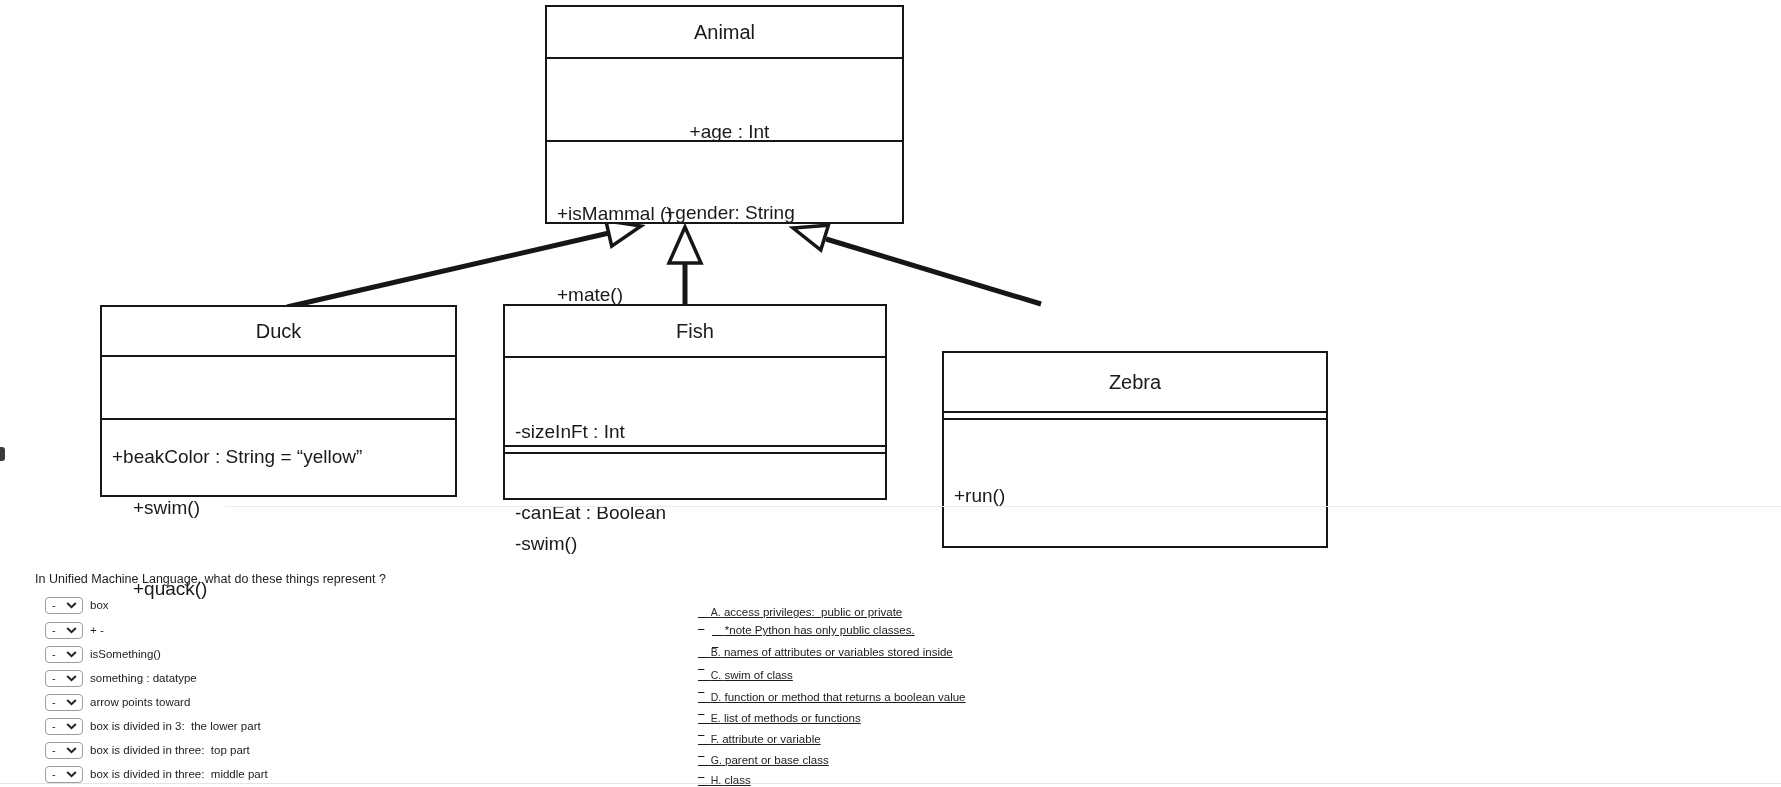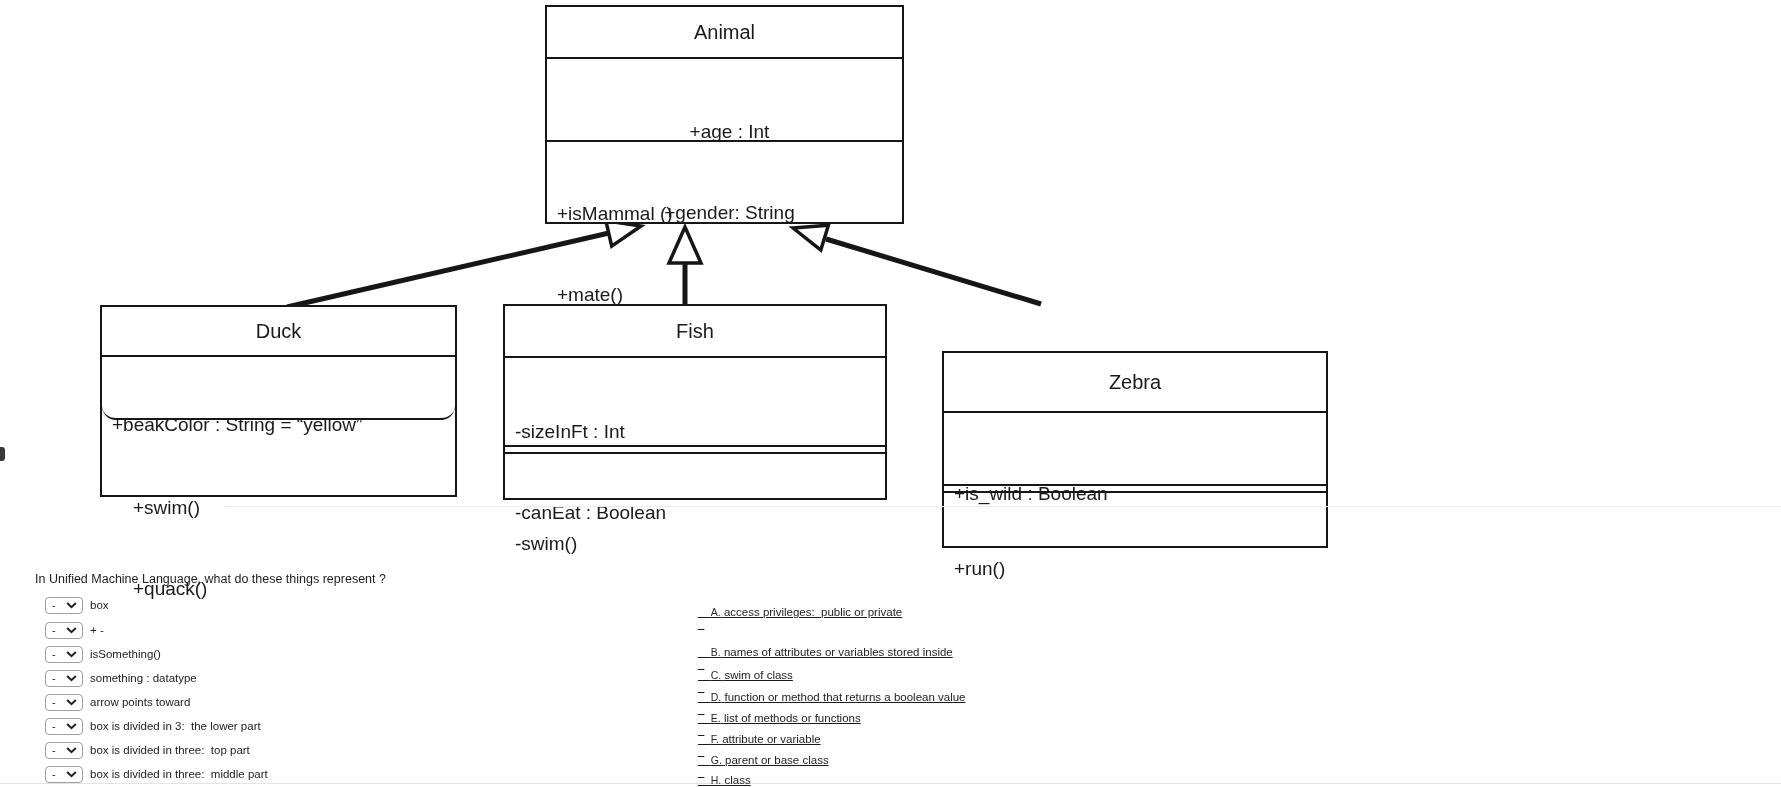--- a/index.html
+++ b/index.html
@@ -64,21 +64,21 @@
       <div>+gender: String</div>
     </div>
     <div class="cls-sec" style="height:80px;padding-top:4px;">
       <div>+isMammal ()</div>
       <div>+mate()</div>
     </div>
   </div>
 
   <div class="cls" style="left:100px;top:305px;width:357px;height:192px;">
     <div class="cls-title" style="height:50px;">Duck</div>
-    <div class="cls-sec" style="height:63px;padding-top:0;border-radius:14px;">
+    <div class="cls-sec" style="height:63px;padding-top:32px;">
       <div>+beakColor : String = “yellow”</div>
     </div>
     <div class="cls-sec" style="height:96px;padding-top:20px;margin-left:21px;">
       <div>+swim()</div>
       <div>+quack()</div>
     </div>
   </div>
 
   <div class="cls" style="left:503px;top:304px;width:384px;height:196px;">
     <div class="cls-title" style="height:52px;text-align:center;">Fish</div>
@@ -87,23 +87,20 @@
       <div>-canEat : Boolean</div>
     </div>
     <div class="cls-spacer"></div>
     <div class="cls-sec" style="height:44px;padding-top:22px;">
       <div>-swim()</div>
     </div>
   </div>
 
   <div class="cls" style="left:942px;top:303px;width:386px;height:197px;margin-top:48px;">
     <div class="cls-title" style="height:60px;">Zebra</div>
-    <div class="cls-sec" style="height:73px;padding-top:13px;">
-      <div>+is_wild : Boolean</div>
-    </div>
     <div class="cls-spacer"></div>
     <div class="cls-sec" style="height:51px;padding-top:8px;">
       <div>+run()</div>
     </div>
   </div>
 
   <div class="faint-top"></div>
   <div class="faint-bottom"></div>
   <div class="edge-artifact"></div>
 
@@ -178,20 +175,23 @@
       <svg class="chev" width="11" height="7" viewBox="0 0 11 7">
         <polyline points="1.2,1 5.5,5.2 9.8,1" fill="none" stroke="#222" stroke-width="2"></polyline>
         </svg>
     </div>
     <span class="qlabel">box is divided in three:  middle part</span>
   </div>
 
   <div class="ans" style="top:594px;">
     <span class="ans-letter">A.</span> <span>access privileges:  public or private</span>
   </div>
+  <div class="ans ans-note" style="top:612px;">
+    <span>*note Python has only public classes.</span>
+  </div>
   <div class="ans" style="top:634px;">
     <span class="ans-letter">B.</span> <span>names of attributes or variables stored inside</span>
   </div>
   <div class="ans" style="top:657px;">
     <span class="ans-letter">C.</span> <span>swim of class</span>
   </div>
   <div class="ans" style="top:679px;">
     <span class="ans-letter">D.</span> <span>function or method that returns a boolean value</span>
   </div>
   <div class="ans" style="top:700px;">

